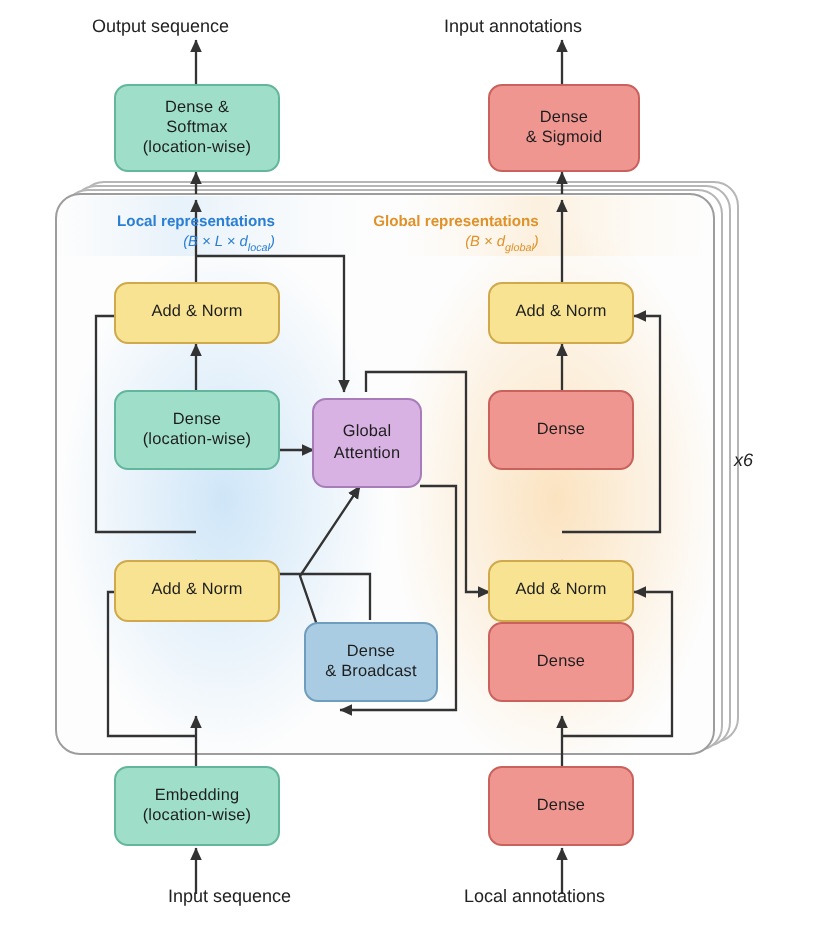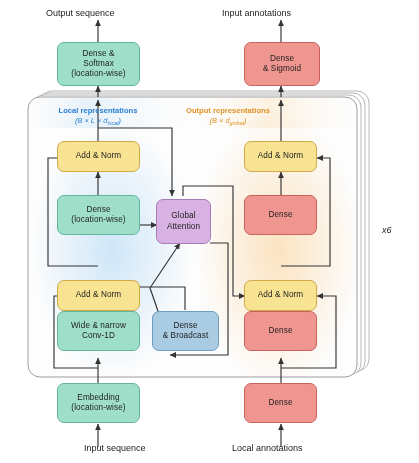--- a/index.html
+++ b/index.html
@@ -9,21 +9,21 @@
   .node{position:absolute;box-sizing:border-box;border-radius:7px;
         display:flex;align-items:center;justify-content:center;text-align:center;
         font-size:8.2px;line-height:1.25;color:#1d1d1d;letter-spacing:.1px;}
   .node span{display:block;padding:0 2px;}
   .c-green{background:#9fdfca;border:1px solid #63b59c;}
   .c-yellow{background:#f7e391;border:1px solid #cfa94b;}
   .c-red{background:#f09691;border:1px solid #c9615c;}
   .c-purple{background:#d8b2e3;border:1px solid #a77cb8;}
   .c-blue{background:#a9cce3;border:1px solid #6f9dbd;}
   .caption{position:absolute;font-size:9px;color:#222;white-space:nowrap;}
-  .rep-label{position:absolute;font-size:7.6px;font-weight:bold;white-space:nowrap;text-align:center;}
+  .rep-label{position:absolute;font-size:7.6px;font-weight:bold;white-space:nowrap;text-align:right;}
   .rep-sub{font-weight:normal;font-style:italic;font-size:7.4px;display:block;margin-top:1px;}
   .rep-sub sub{font-size:5.4px;}
   .repeat{position:absolute;font-size:9px;color:#222;}
 </style>
 </head>
 <body>
 
 <div id="diagram">
 
   <svg class="layer">
@@ -118,25 +118,25 @@
   <div class="caption" style="left:46px;top:8px;">Output sequence</div>
   <div class="caption" style="left:222px;top:8px;">Input annotations</div>
   <div class="caption" style="left:56px;top:443px;margin-left:28px;">Input sequence</div>
   <div class="caption" style="left:232px;top:443px;">Local annotations</div>
 
   <div class="rep-label" style="left:98px;top:106px;transform:translateX(-50%);color:#2a7fd4;">
     <span>Local representations</span>
     <span class="rep-sub"><span style="display:inline">(B × L × d</span><sub>local</sub><span style="display:inline">)</span></span>
   </div>
   <div class="rep-label" style="left:228px;top:106px;transform:translateX(-50%);color:#e0922a;">
-    <span>Output representations</span>
+    <span>Global representations</span>
     <span class="rep-sub"><span style="display:inline">(B × d</span><sub>global</sub><span style="display:inline">)</span></span>
   </div>
 
-  <div class="repeat" style="left:382px;top:225px;font-style:italic;">x6</div>
+  <div class="repeat" style="left:367px;top:225px;font-style:italic;">x6</div>
 
   <div class="node c-green" style="left:57px;top:42px;width:83px;height:44px;">
     <span style="white-space:pre-line;">Dense &amp;
 Softmax
 (location-wise)</span>
   </div>
 
   <div class="node c-red" style="left:244px;top:42px;width:76px;height:44px;">
     <span style="white-space:pre-line;">Dense
 &amp; Sigmoid</span>
@@ -148,24 +148,20 @@
 
   <div class="node c-green" style="left:57px;top:195px;width:83px;height:40px;">
     <span style="white-space:pre-line;">Dense
 (location-wise)</span>
   </div>
 
   <div class="node c-yellow" style="left:57px;top:280px;width:83px;height:31px;">
     <span style="white-space:pre-line;">Add &amp; Norm</span>
   </div>
 
-  <div class="node c-green" style="left:57px;top:311px;width:83px;height:40px;">
-    <span style="white-space:pre-line;">Wide &amp; narrow
-Conv-1D</span>
-  </div>
 
   <div class="node c-green" style="left:57px;top:383px;width:83px;height:40px;">
     <span style="white-space:pre-line;">Embedding
 (location-wise)</span>
   </div>
 
   <div class="node c-purple" style="left:156px;top:199px;width:55px;height:45px;">
     <span style="white-space:pre-line;">Global
 Attention</span>
   </div>

